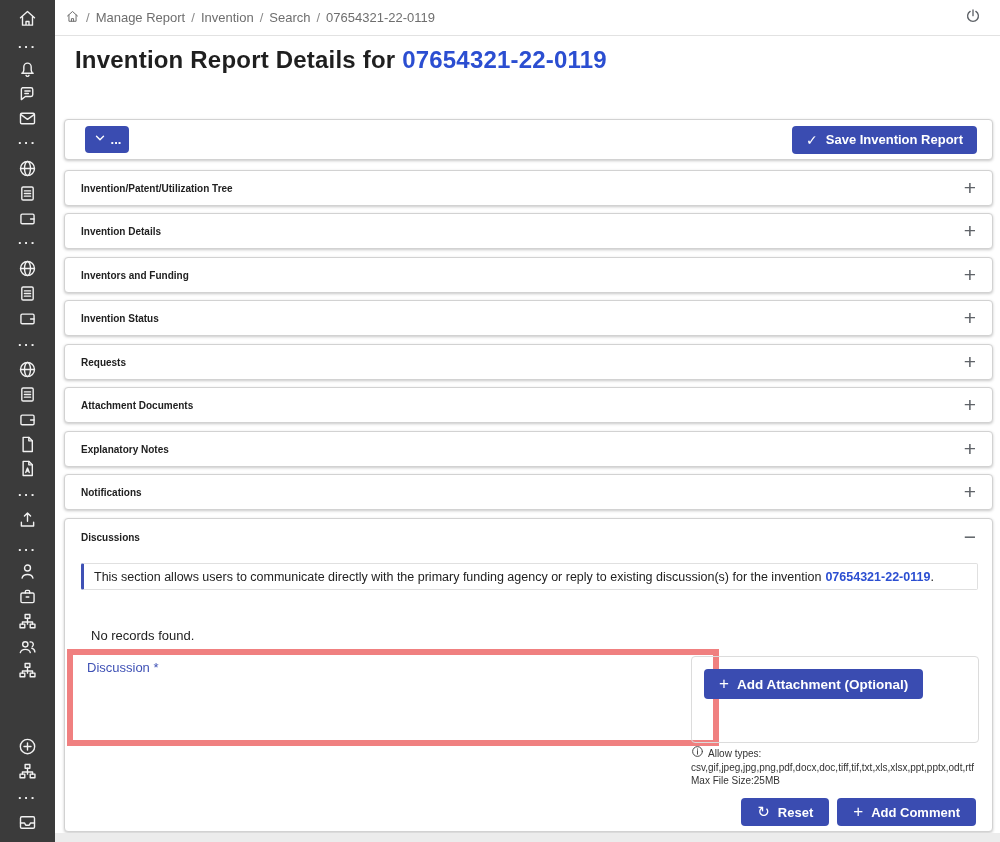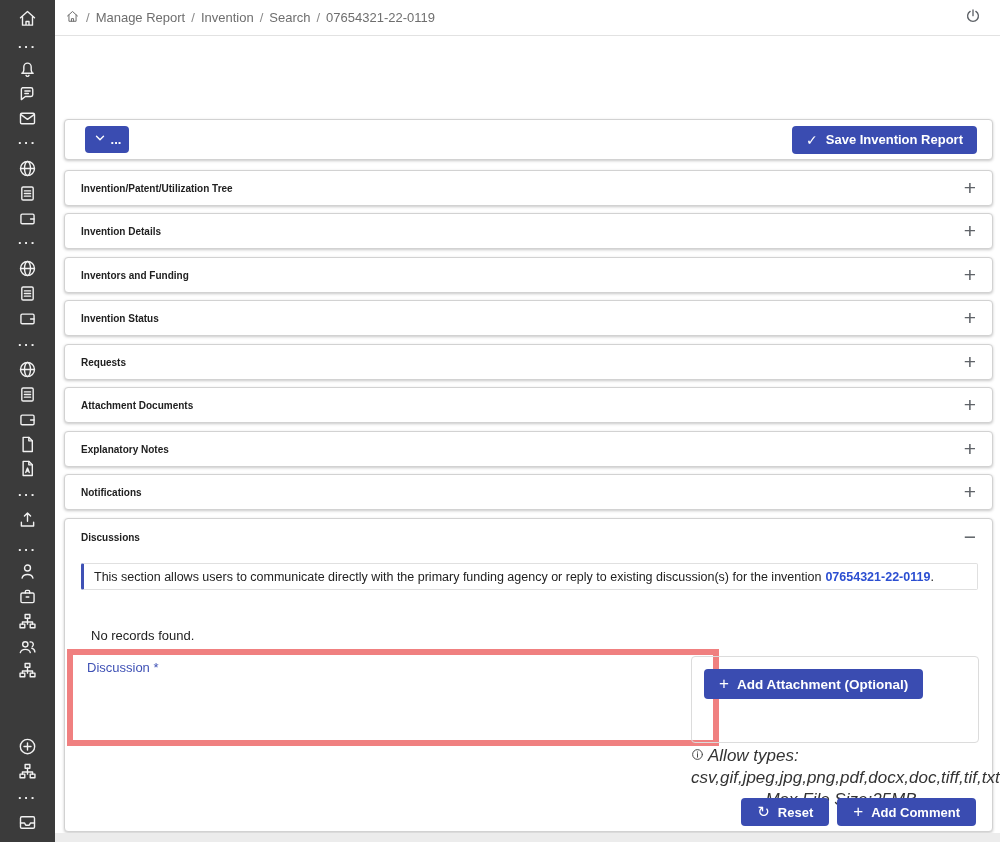--- a/index.html
+++ b/index.html
@@ -85,21 +85,21 @@
     padding:8px 14px; font-family:inherit; font-size:13.5px; color:#1c1c1c;
     resize:none; overflow:hidden; }
   .chars-hint { margin-top:4px; font-size:11.5px; font-style:italic; color:#555; }
 
   .attach-box { position:absolute; top:101px; left:626px; width:288px; height:87px;
     border:1px solid #dcdcdc; border-radius:4px; padding:12px; }
   .attach-btn { height:30px; padding:0 15px; font-size:13.5px; }
   .plus-glyph { font-size:17px; font-weight:400; }
 
   .allow-types { position:absolute; top:190px; left:626px; width:300px;
-    font-size:17px; font-style:italic; color:#333; line-height:1.3;text-align:center; }
+    font-size:10px; color:#333; line-height:1.3; }
   .allow-head { display:flex; align-items:center; gap:4px; }
   .allow-head svg { width:13px; height:13px; flex:0 0 auto; }
 
   .disc-actions { position:absolute; top:243px; right:16px; display:flex; gap:8px; }
   .reset-btn { height:28px; padding:0 16px; }
   .addcomment-btn { height:28px; padding:0 16px; }
   .refresh-glyph { font-size:15px; font-weight:400; }
 
   .footer-strip { position:absolute; left:55px; top:833px; width:945px; height:9px;
     background:#ececec; }
@@ -284,20 +284,21 @@
       <span>07654321-22-0119</span>
     </div>
     <button class="power-btn">
       <span><svg viewBox="0 0 24 24">
             <path d="M12 4v7.5"></path>
             <path d="M8.2 5.9a7.2 7.2 0 1 0 7.6 0"></path>
           </svg></span>
     </button>
   </header>
 
+  <h1 class="page-title"><span>Invention Report Details for </span><span class="report-id">07654321-22-0119</span></h1>
 
 
   <div class="card toolbar-card">
     <button class="btn more-btn">
       <span><svg viewBox="0 0 24 24">
             <polyline points="6 9 12 15 18 9"></polyline>
           </svg></span>
         <span class="more-dots">...</span>
     </button>
     <span class="toolbar-spacer"></span>

